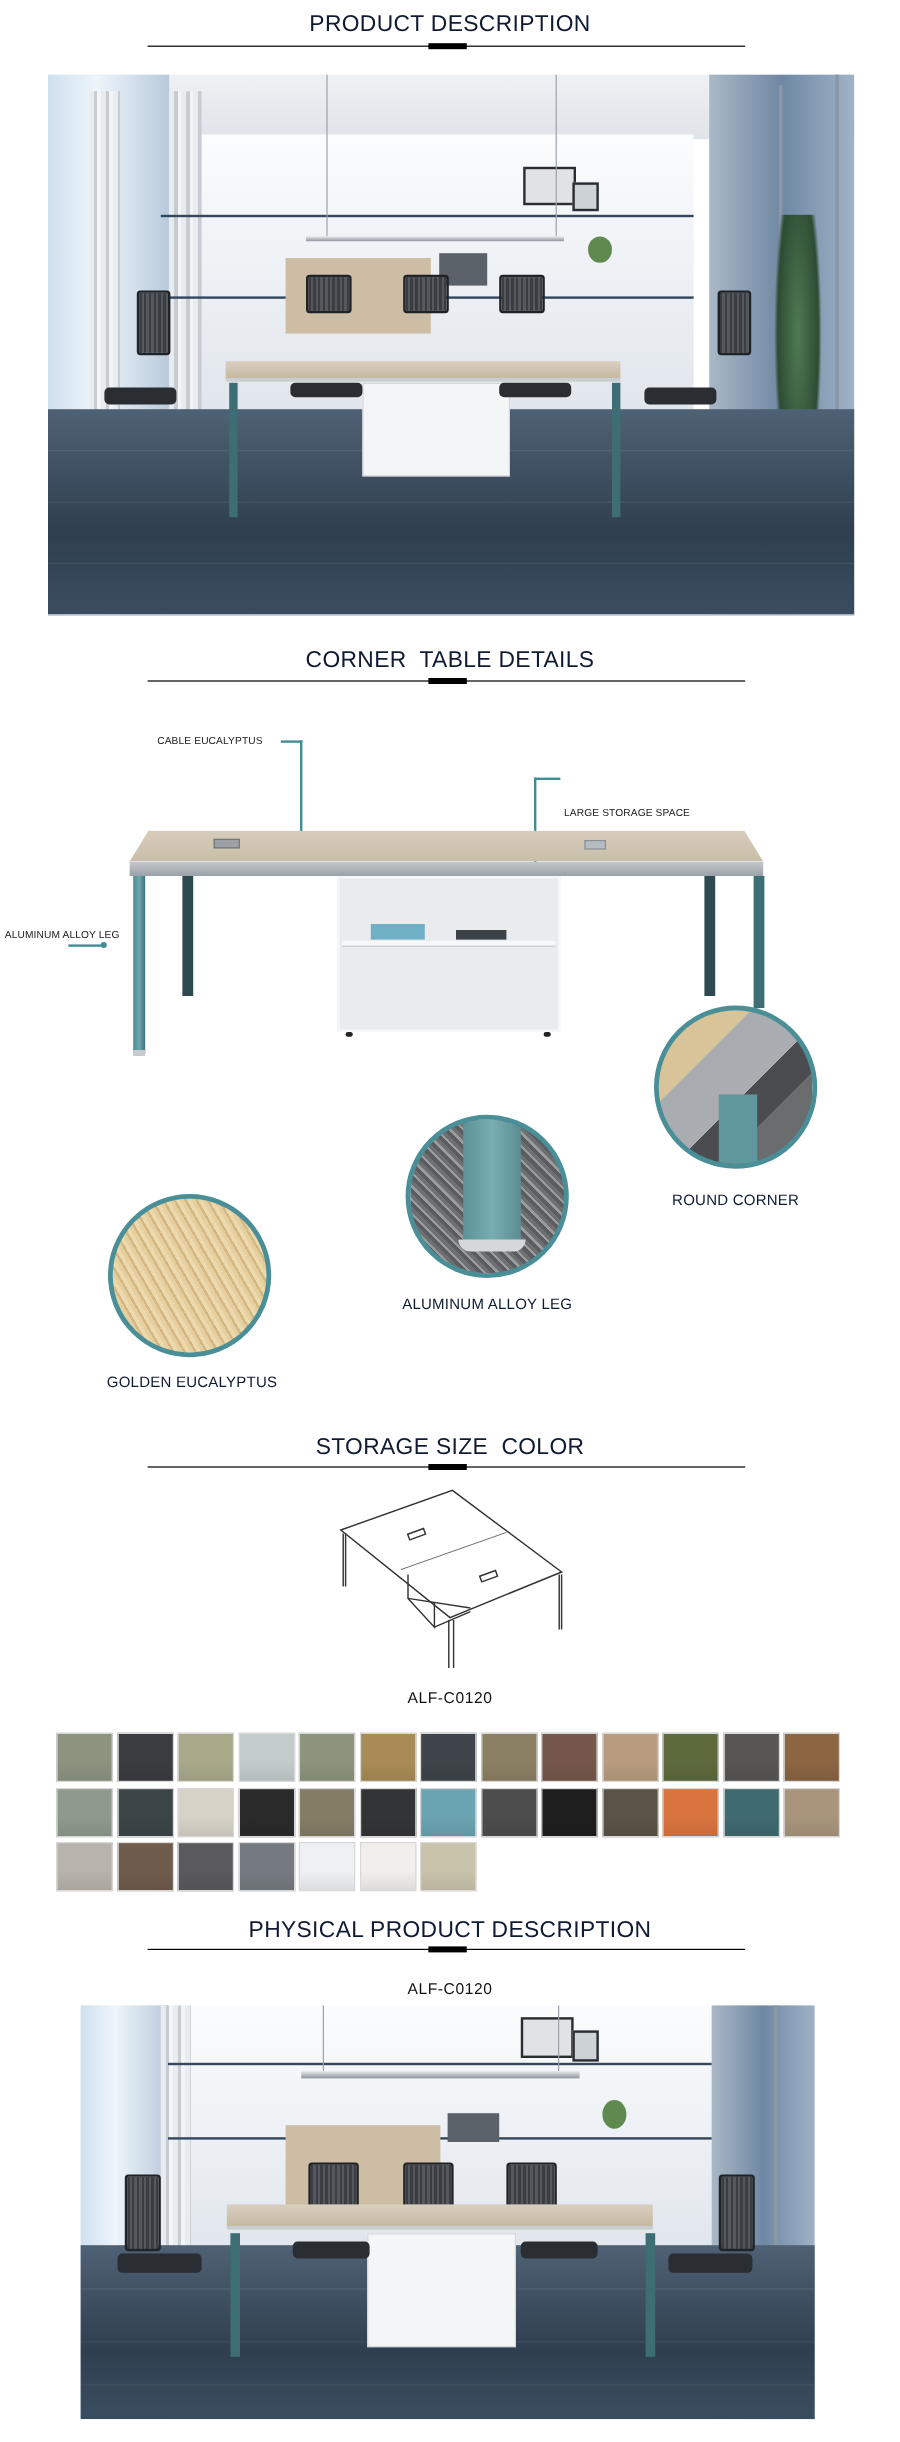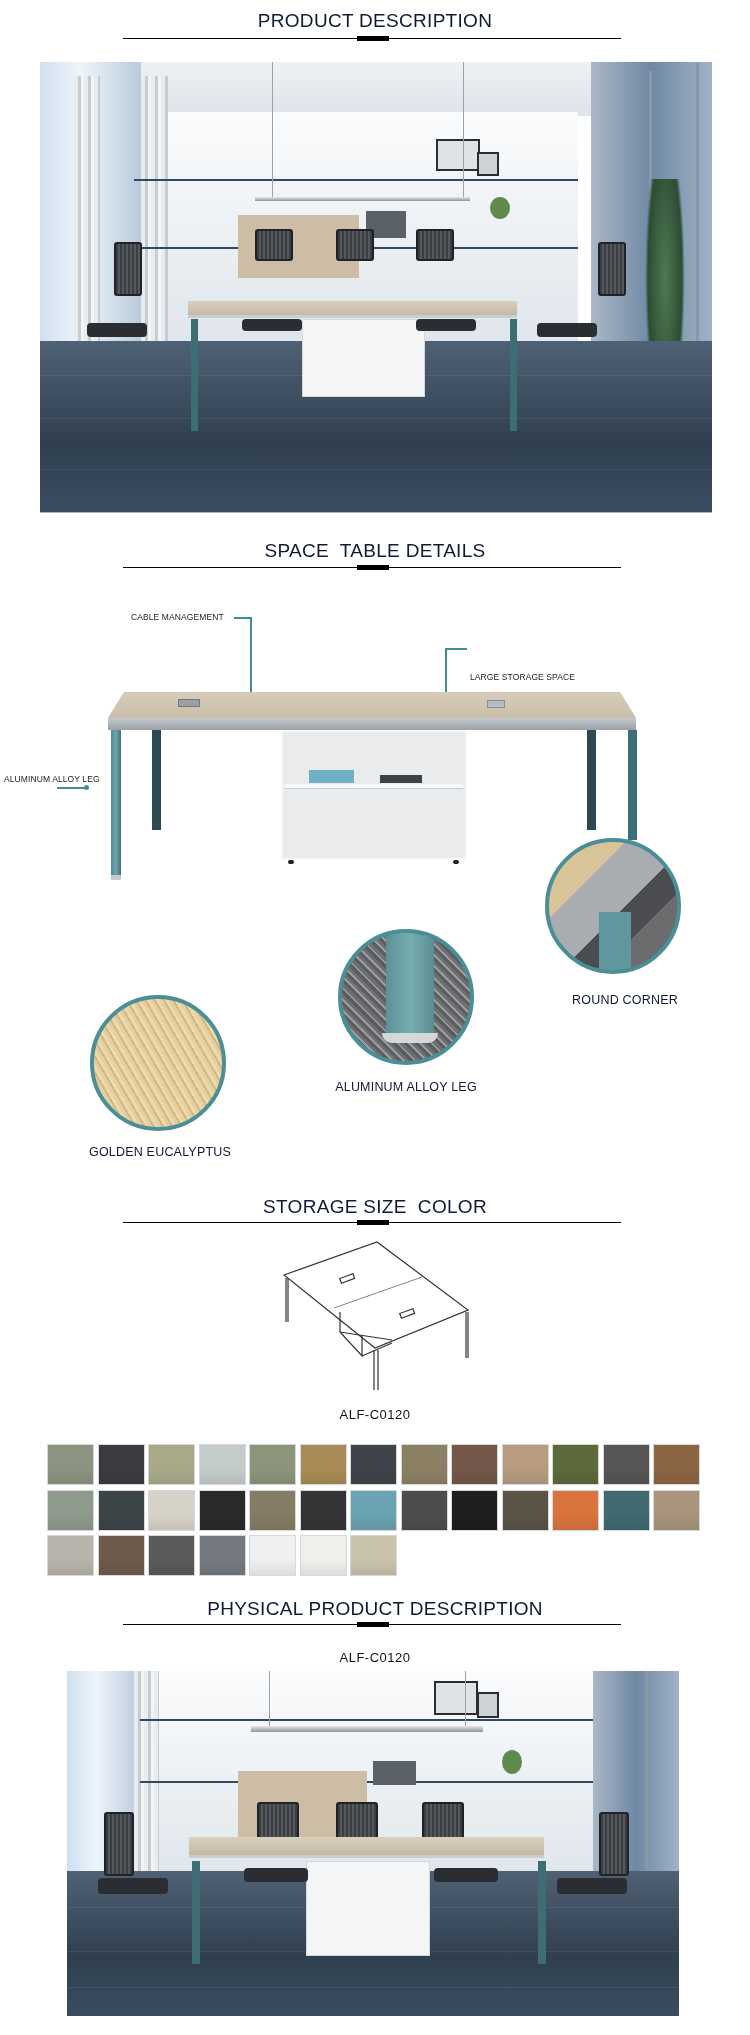--- a/index.html
+++ b/index.html
@@ -77,25 +77,25 @@
   <div class="table-top" style="left:22%;top:53%;width:49%;height:14px;"></div>
   <div class="leg" style="left:22.5%;top:57%;width:7px;height:25%;"></div>
   <div class="leg" style="left:70%;top:57%;width:7px;height:25%;"></div>
   <div class="storage" style="left:39%;top:57%;width:18%;height:17%;"></div>
   <div class="chair" style="left:7%;top:58%;width:60px;height:14px;"></div>
   <div class="chair" style="left:30%;top:57%;width:60px;height:12px;"></div>
   <div class="chair" style="left:56%;top:57%;width:60px;height:12px;"></div>
   <div class="chair" style="left:74%;top:58%;width:60px;height:14px;"></div>
 </div>
 
-<div class="sec-title" style="top:540px;white-space:pre;">SPACE  TABLE DETAILS</div>
+<div class="sec-title" style="top:540px;white-space:pre;">CORNER  TABLE DETAILS</div>
 <div class="sec-rule" style="top:567px;"></div>
 <div class="sec-mark" style="top:565px;"></div>
 
-<div class="callout" style="left:131px;top:612px;">CABLE MANAGEMENT</div>
+<div class="callout" style="left:131px;top:612px;">CABLE EUCALYPTUS</div>
 <div class="teal-line" style="left:234px;top:617px;width:18px;height:2px;"></div>
 <div class="teal-line" style="left:250px;top:617px;width:2px;height:85px;"></div>
 <div class="dot" style="left:248px;top:700px;"></div>
 
 <div class="callout" style="left:470px;top:672px;">LARGE STORAGE SPACE</div>
 <div class="teal-line" style="left:445px;top:648px;width:22px;height:2px;"></div>
 <div class="teal-line" style="left:445px;top:648px;width:2px;height:102px;"></div>
 <div class="dot" style="left:443px;top:752px;"></div>
 
 <div class="callout" style="left:4px;top:774px;">ALUMINUM ALLOY LEG</div>
@@ -116,21 +116,21 @@
   <div class="abs" style="left:285px;top:784px;width:178px;height:4px;background:#f6f7f8;border-bottom:1px solid #c8ccd0;"></div>
   <div class="abs" style="left:309px;top:770px;width:45px;height:13px;background:#6fb0c4;"></div>
   <div class="abs" style="left:380px;top:775px;width:42px;height:8px;background:#3d4248;"></div>
   <div class="abs" style="left:288px;top:860px;width:6px;height:4px;background:#222;border-radius:2px;"></div>
   <div class="abs" style="left:453px;top:860px;width:6px;height:4px;background:#222;border-radius:2px;"></div>
 </div>
 
 <div class="circle" style="left:545px;top:838px;width:136px;height:136px;background:linear-gradient(135deg,#d9c49a 0 30%,#a9adb1 30% 55%,#4a4c4f 55% 70%,#6a6c6e 70% 100%);">
   <div class="abs" style="left:50px;top:70px;width:32px;height:70px;background:#5f979c;"></div>
 </div>
-<div class="circle-label" style="left:560px;top:993px;width:130px;">ROUND CORNER</div>
+<div class="circle-label" style="left:548px;top:993px;width:130px;">ROUND CORNER</div>
 
 <div class="circle" style="left:338px;top:929px;width:136px;height:136px;background:repeating-linear-gradient(45deg,#5b5c5f 0 3px,#9a9b9d 3px 5px,#6e6f71 5px 8px);">
   <div class="abs" style="left:44px;top:0;width:48px;height:105px;background:linear-gradient(90deg,#5c9296,#78aeb2 50%,#5a8d91);"></div>
   <div class="abs" style="left:40px;top:100px;width:56px;height:10px;background:#d5d8db;border-radius:0 0 20px 20px;"></div>
 </div>
 <div class="circle-label" style="left:306px;top:1080px;width:200px;">ALUMINUM ALLOY LEG</div>
 
 <div class="circle" style="left:90px;top:995px;width:136px;height:136px;background:repeating-linear-gradient(60deg,#e5cf9f 0 3px,#d4b884 3px 5px,#ecd9ae 5px 8px);"></div>
 <div class="circle-label" style="left:60px;top:1145px;width:200px;">GOLDEN EUCALYPTUS</div>
 

